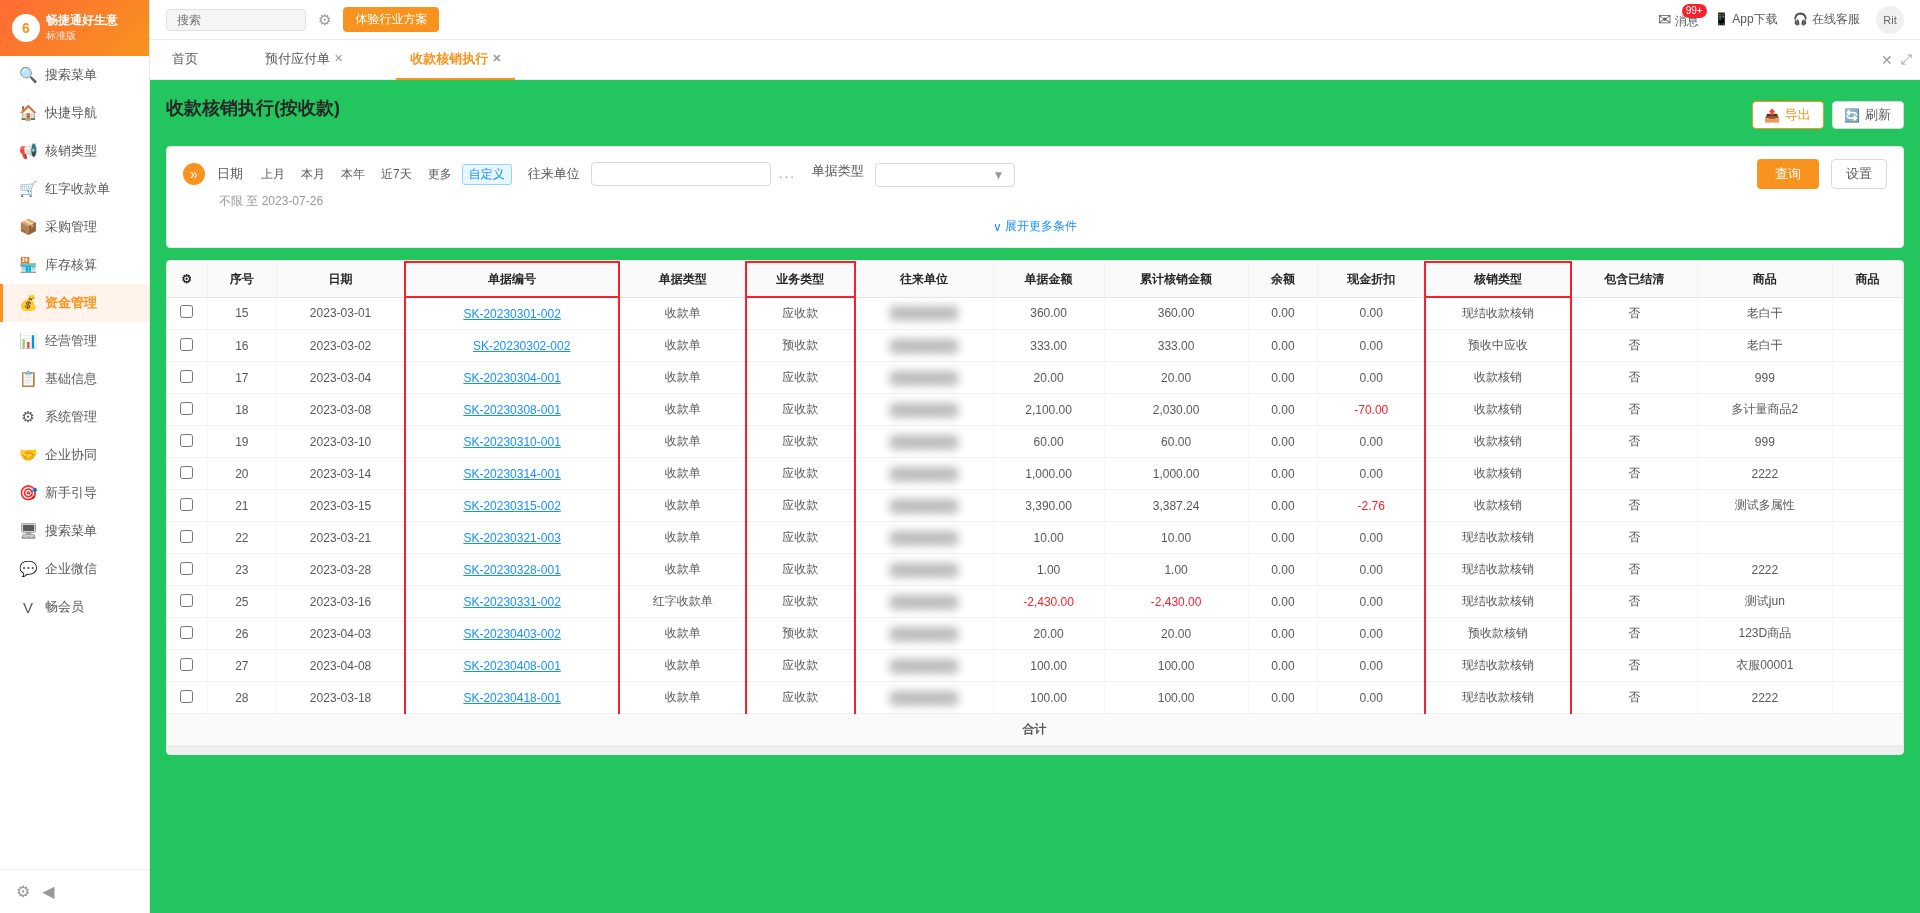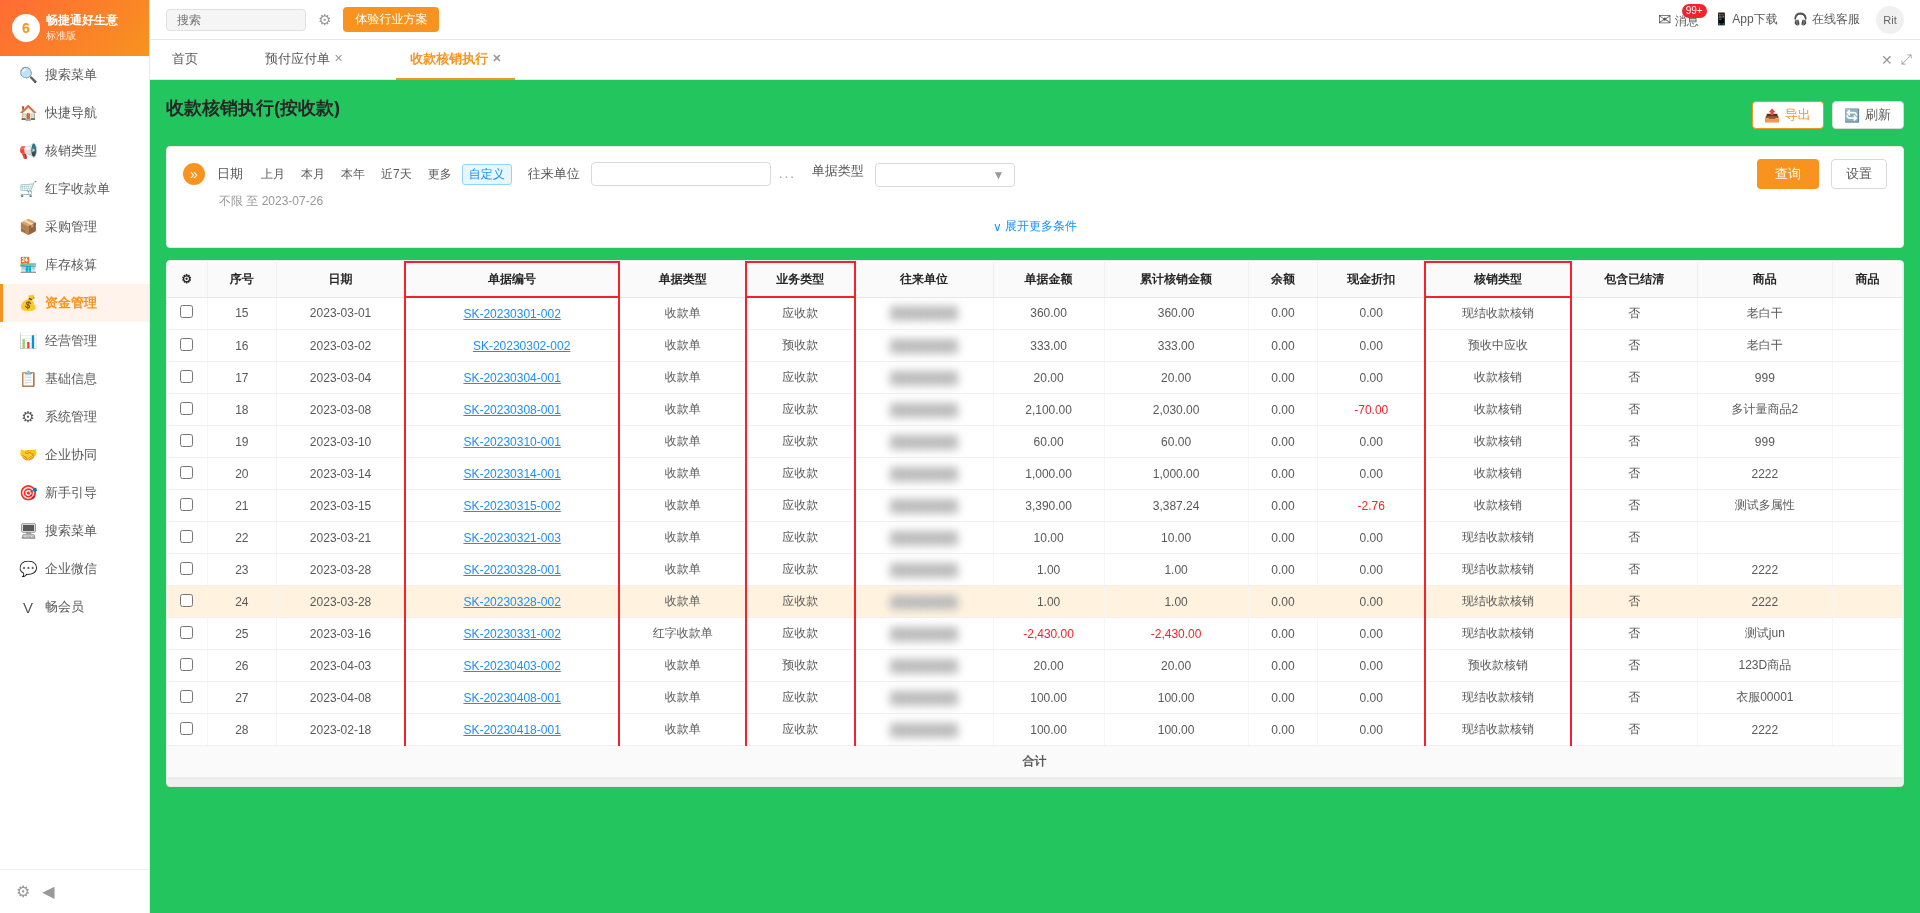--- a/index.html
+++ b/index.html
@@ -590,37 +590,20 @@
       <td><span class="blurred">████████</span></td>
       <td>1.00</td>
       <td>1.00</td>
       <td>0.00</td>
       <td>0.00</td>
       <td style="border-left:2px solid #f5222d;border-right:2px solid #f5222d;">现结收款核销</td>
       <td>否</td>
       <td>2222</td>
       <td></td>
     </tr>
-            <tr class="highlighted">
-      <td><input type="checkbox" style=""></td>
-      <td>24</td>
-      <td>2023-03-28</td>
-      <td style="border-left:2px solid #f5222d;border-right:2px solid #f5222d;"><a class="link-blue">SK-20230328-002</a></td>
-      <td>收款单</td>
-      <td style="border-left:2px solid #f5222d;border-right:2px solid #f5222d;">应收款</td>
-      <td><span class="blurred">████████</span></td>
-      <td>1.00</td>
-      <td>1.00</td>
-      <td>0.00</td>
-      <td>0.00</td>
-      <td style="border-left:2px solid #f5222d;border-right:2px solid #f5222d;">现结收款核销</td>
-      <td>否</td>
-      <td>2222</td>
-      <td></td>
-    </tr>
             <tr>
       <td><input type="checkbox" style=""></td>
       <td>25</td>
       <td>2023-03-16</td>
       <td style="border-left:2px solid #f5222d;border-right:2px solid #f5222d;"><a class="link-blue">SK-20230331-002</a></td>
       <td>红字收款单</td>
       <td style="border-left:2px solid #f5222d;border-right:2px solid #f5222d;">应收款</td>
       <td><span class="blurred">████████</span></td>
       <td><span class="text-red">-2,430.00</span></td>
       <td><span class="text-red">-2,430.00</span></td>
@@ -661,21 +644,21 @@
       <td>0.00</td>
       <td>0.00</td>
       <td style="border-left:2px solid #f5222d;border-right:2px solid #f5222d;">现结收款核销</td>
       <td>否</td>
       <td>衣服00001</td>
       <td></td>
     </tr>
             <tr>
       <td><input type="checkbox" style=""></td>
       <td>28</td>
-      <td>2023-02-18</td>
+      <td>2023-03-18</td>
       <td style="border-left:2px solid #f5222d;border-right:2px solid #f5222d;"><a class="link-blue">SK-20230418-001</a></td>
       <td>收款单</td>
       <td style="border-left:2px solid #f5222d;border-right:2px solid #f5222d;">应收款</td>
       <td><span class="blurred">████████</span></td>
       <td>100.00</td>
       <td>100.00</td>
       <td>0.00</td>
       <td>0.00</td>
       <td style="border-left:2px solid #f5222d;border-right:2px solid #f5222d;">现结收款核销</td>
       <td>否</td>

